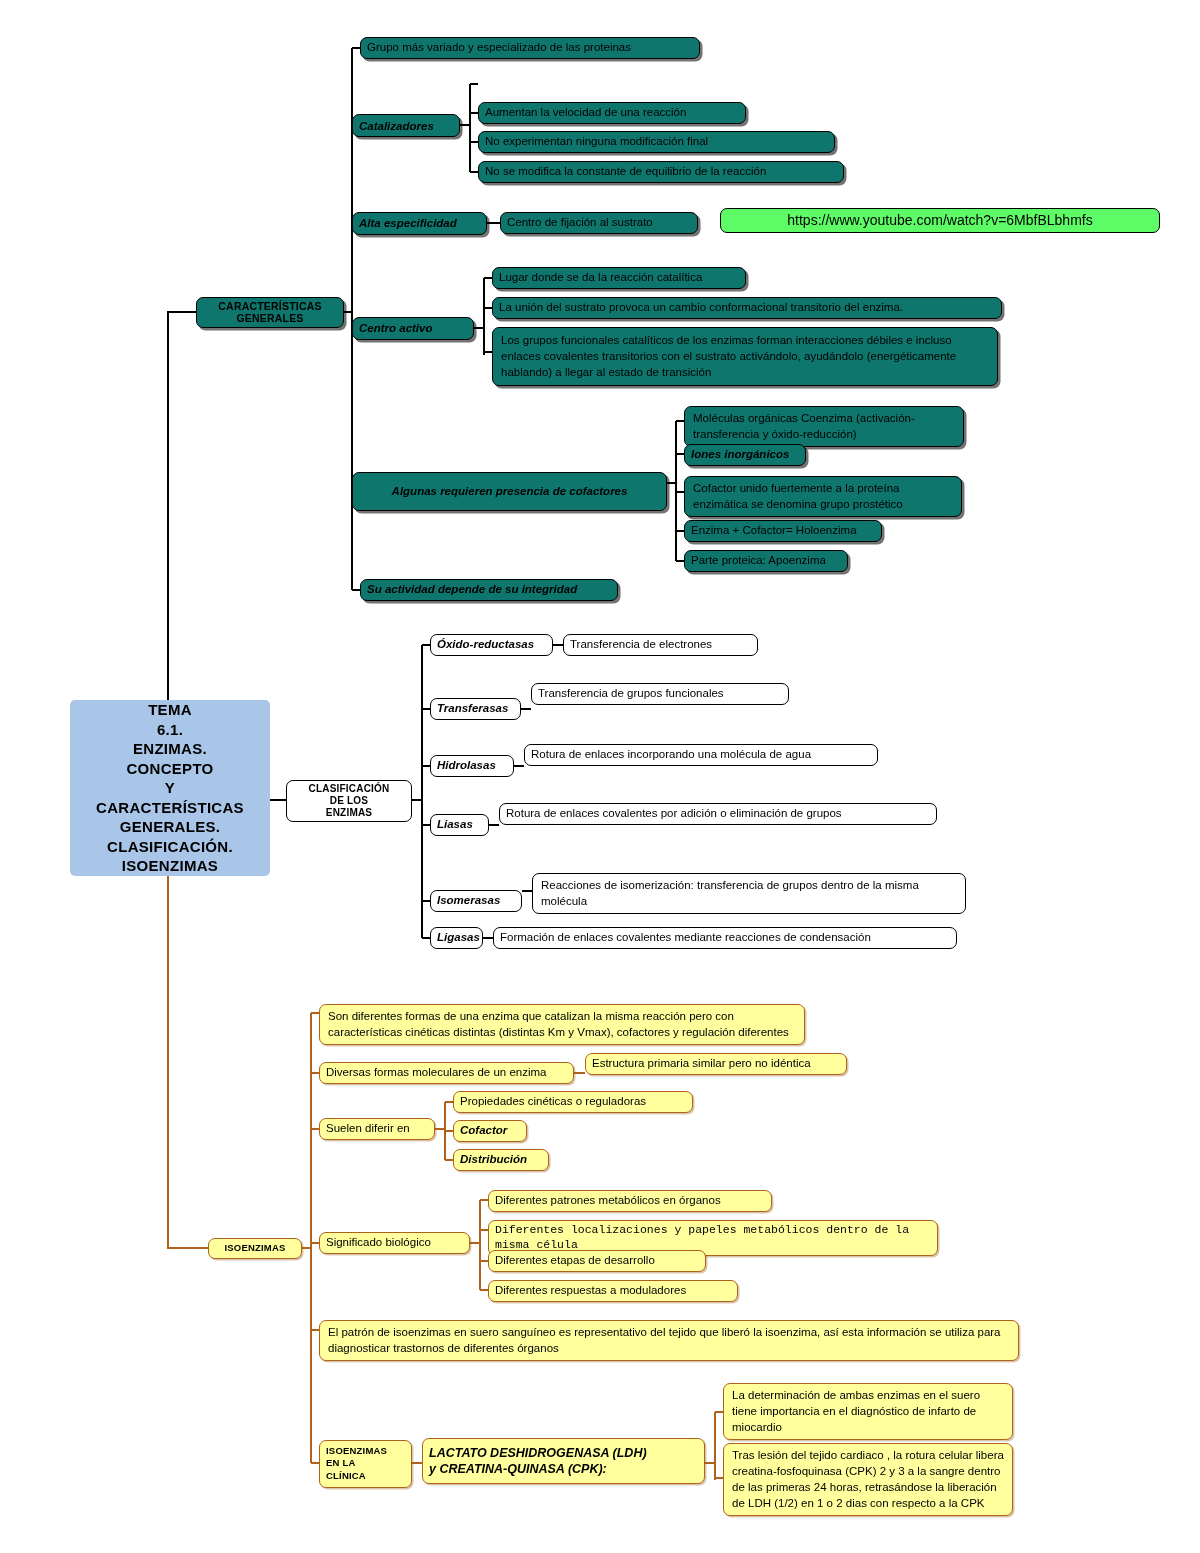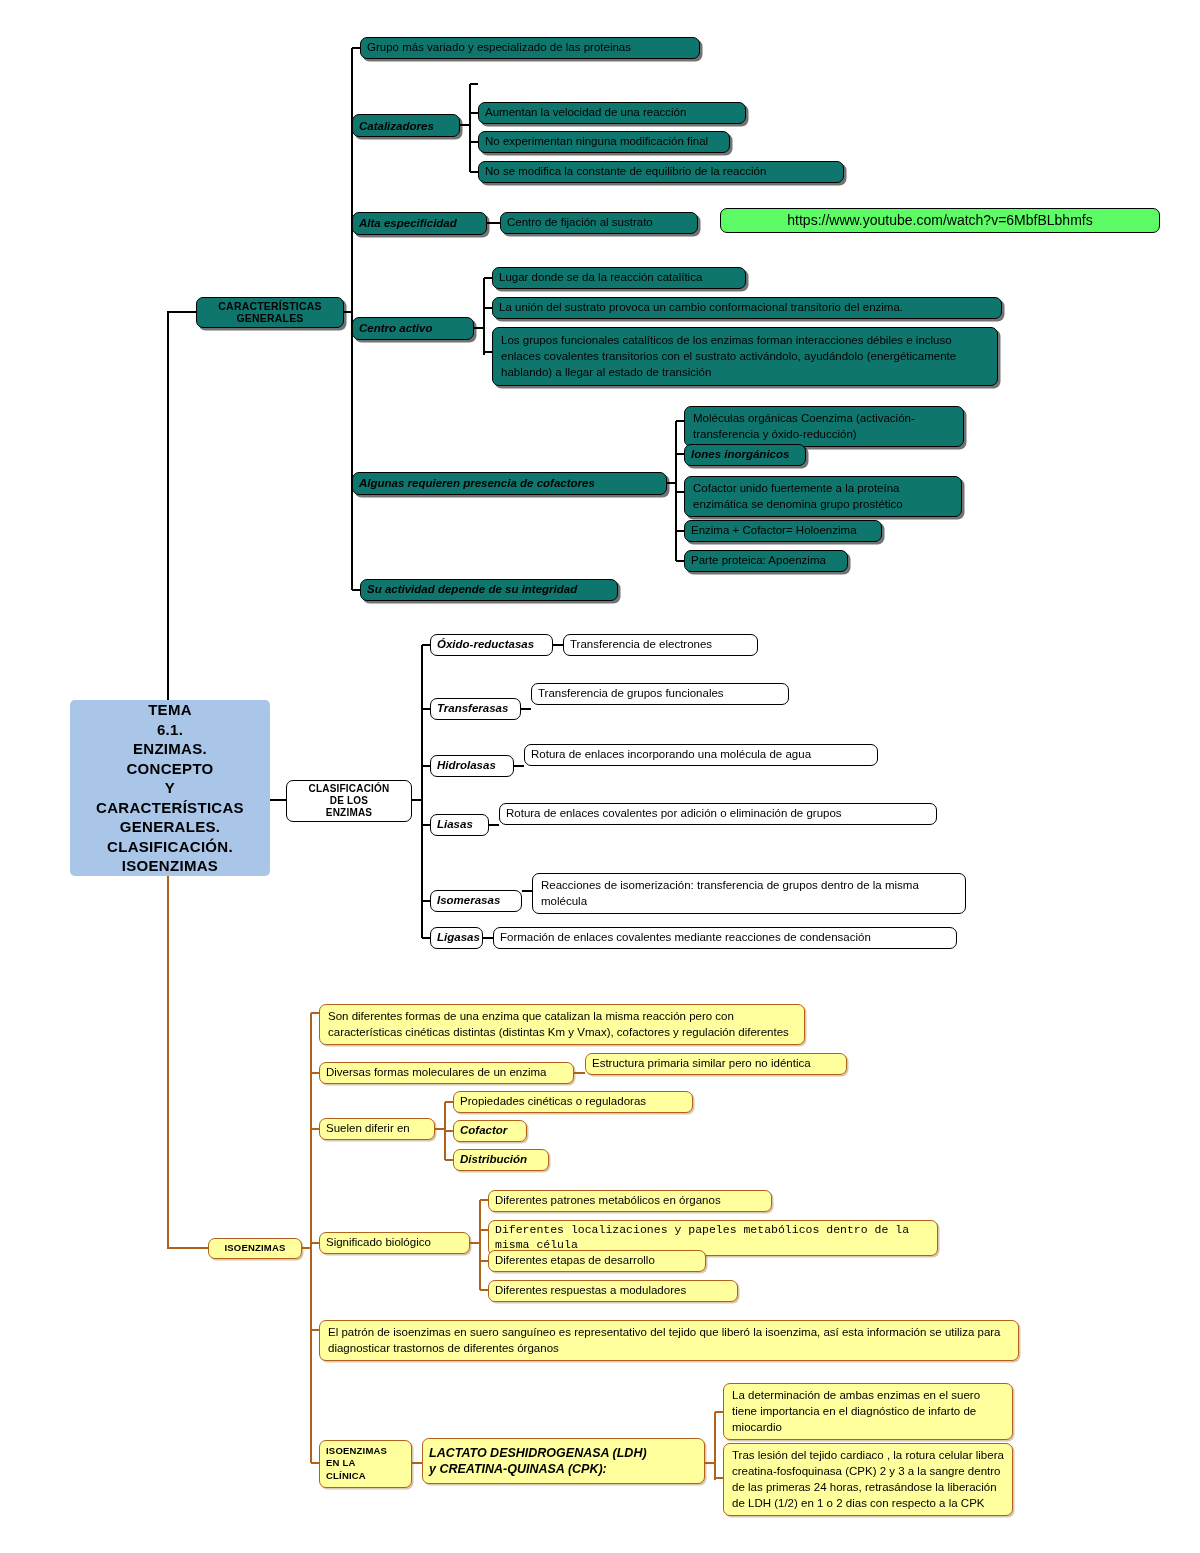--- a/index.html
+++ b/index.html
@@ -188,21 +188,21 @@
     <span>Grupo más  variado y especializado  de las proteinas</span>
   </div>
 
   <div class="node gray" style="left:352px;top:114px;width:108px;height:23px;display:flex;align-items:flex-end;">
     <span style="font-style:italic;font-weight:bold;">Catalizadores</span>
   </div>
 
   <div class="node gray" style="left:478px;top:102px;width:268px;">
     <span>Aumentan la velocidad  de una  reacción</span>
   </div>
-  <div class="node gray" style="left:478px;top:131px;width:252px;">
+  <div class="node gray" style="left:478px;top:131px;width:357px;">
     <span>No experimentan  ninguna modificación final</span>
   </div>
   <div class="node gray" style="left:478px;top:161px;width:366px;">
     <span>No se modifica la  constante de equilibrio  de la reacción</span>
   </div>
 
   <div class="node gray" style="left:352px;top:212px;width:135px;height:23px;display:flex;align-items:center;">
     <span style="font-style:italic;font-weight:bold;">Alta especificidad</span>
   </div>
   <div class="node gray" style="left:500px;top:212px;width:198px;">
@@ -219,21 +219,21 @@
   <div class="node gray" style="left:492px;top:267px;width:254px;">
     <span>Lugar donde se da la  reacción catalítica</span>
   </div>
   <div class="node gray" style="left:492px;top:297px;width:510px;">
     <span>La unión del sustrato provoca un  cambio conformacional transitorio  del enzima.</span>
   </div>
   <div class="node gray" style="left:492px;top:327px;width:506px;line-height:16px;padding:4px 8px 5px 8px;">
     <span>Los grupos funcionales catalíticos de los enzimas  forman interacciones débiles e incluso enlaces covalentes transitorios  con el sustrato activándolo, ayudándolo (energéticamente hablando) a llegar al  estado de transición</span>
   </div>
 
-  <div class="node gray" style="left:352px;top:472px;width:315px;height:23px;display:flex;align-items:center;">
+  <div class="node gray" style="left:352px;top:472px;width:315px;height:39px;display:flex;align-items:center;justify-content:center;">
     <span style="font-style:italic;font-weight:bold;">Algunas requieren presencia de cofactores</span>
   </div>
   <div class="node gray" style="left:684px;top:406px;width:280px;line-height:16px;padding:3px 8px 4px 8px;">
     <span>Moléculas orgánicas  Coenzima (activación-transferencia y óxido-reducción)</span>
   </div>
   <div class="node gray" style="left:684px;top:444px;width:122px;">
     <span style="font-style:italic;font-weight:bold;">Iones inorgánicos</span>
   </div>
   <div class="node gray" style="left:684px;top:476px;width:278px;line-height:16px;padding:3px 8px 4px 8px;">
     <span>Cofactor unido fuertemente a la proteína enzimática se denomina  grupo prostético</span>

